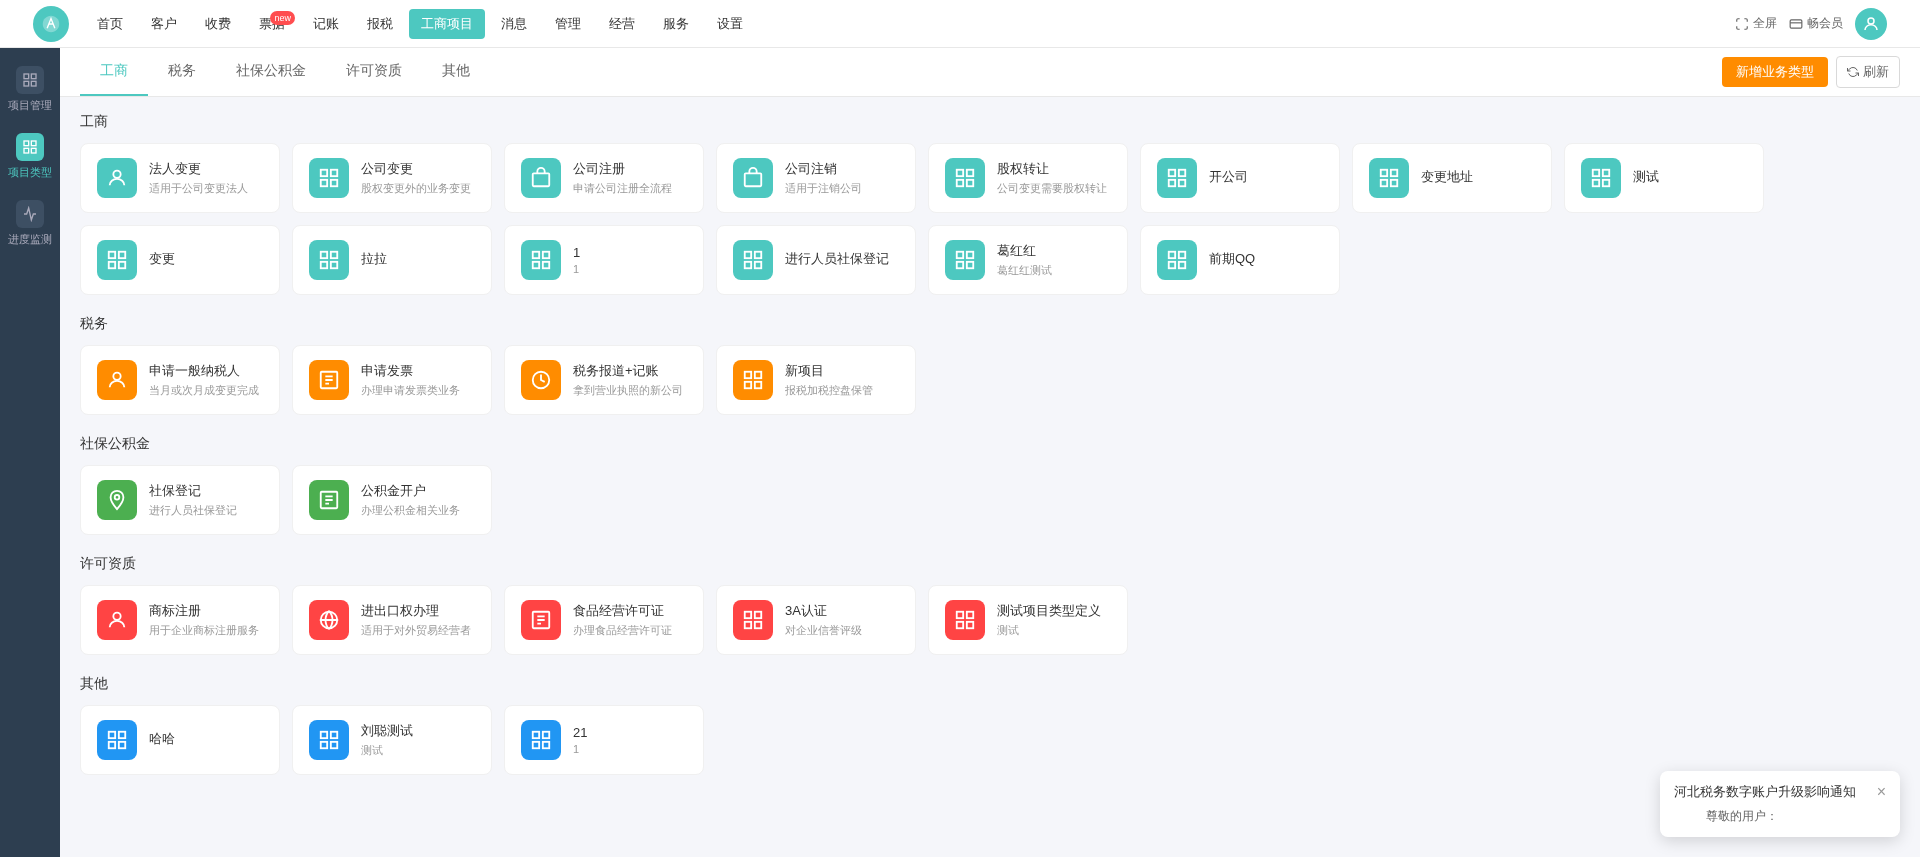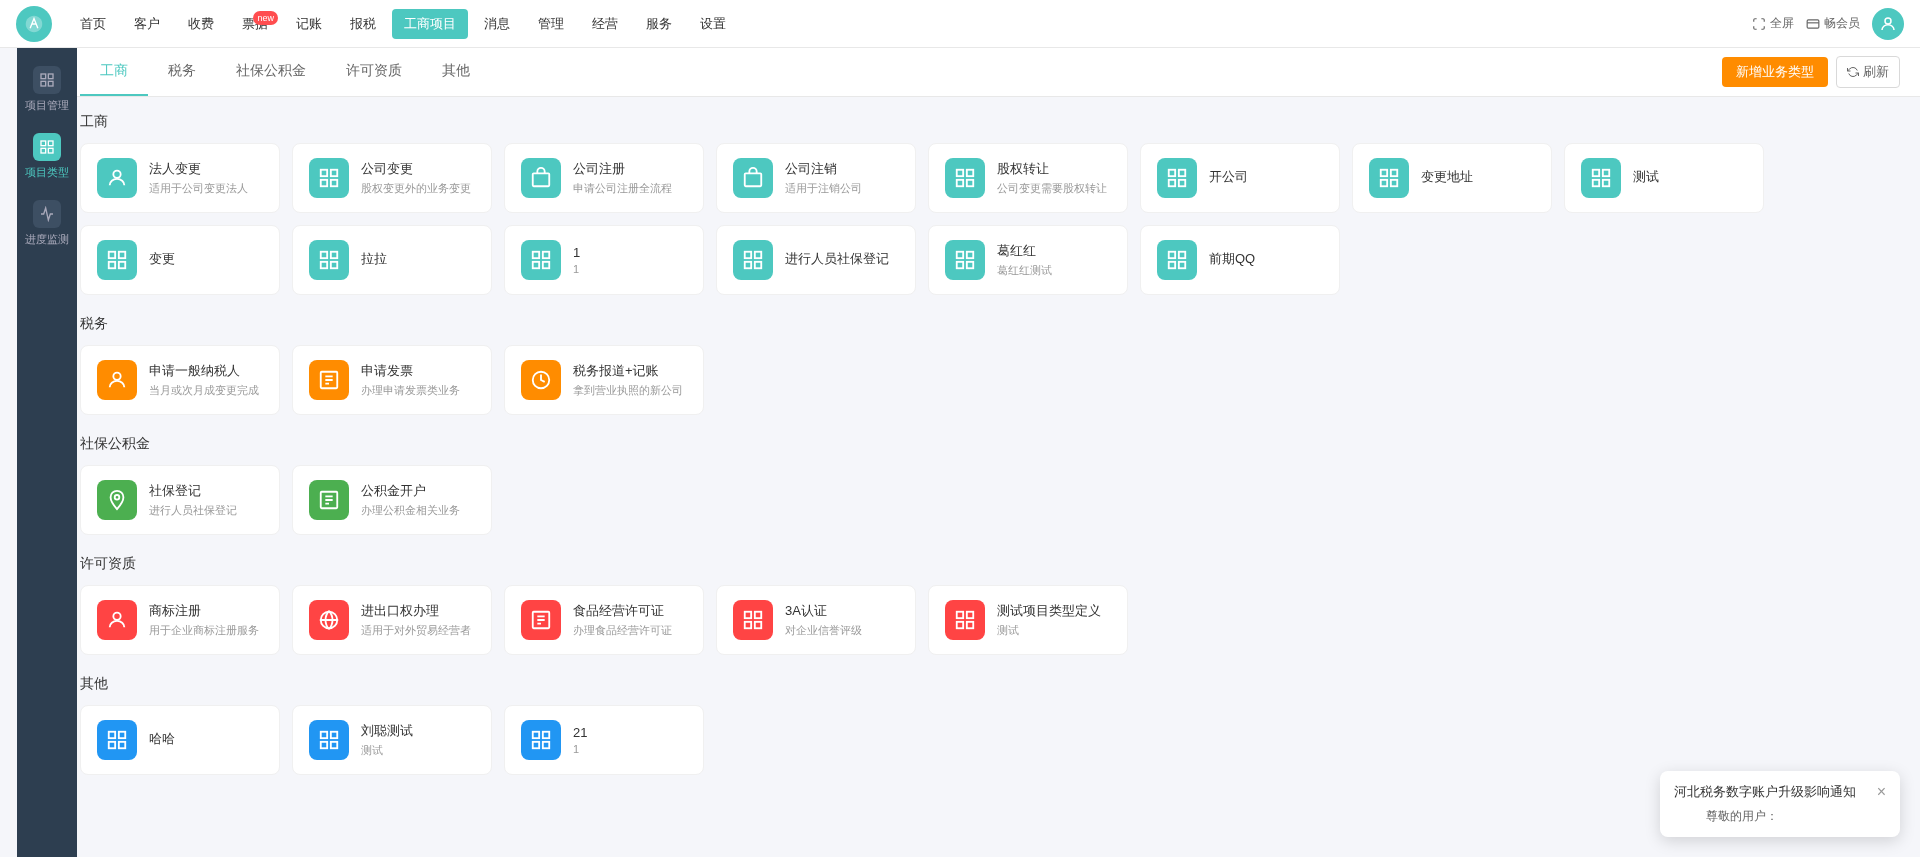--- a/index.html
+++ b/index.html
@@ -4,21 +4,21 @@
   <style>
     * { margin: 0; padding: 0; box-sizing: border-box; }
     body { font-family: 'Microsoft YaHei', sans-serif; background: #f5f6fa; font-size: 13px; color: #333; }
 
     
     .top-nav {
       display: flex;
       align-items: center;
       background: #fff;
       height: 48px;
-      padding: 0 16px;
+      padding: 0 33px;
       border-bottom: 1px solid #e8e8e8;
       position: fixed;
       top: 0; left: 0; right: 0;
       z-index: 100;
     }
     .nav-logo {
       width: 36px; height: 36px;
       background: #4dc8c0;
       border-radius: 50%;
       display: flex; align-items: center; justify-content: center;
@@ -61,21 +61,21 @@
       width: 32px; height: 32px;
       border-radius: 50%;
       background: #4dc8c0;
       display: flex; align-items: center; justify-content: center;
       color: #fff; font-size: 14px;
     }
 
     
     .sidebar {
       position: fixed;
-      left: 17px; top: 48px; bottom: 0;
+      left: 0; top: 48px; bottom: 0;
       width: 60px;
       background: #2d3e50;
       display: flex; flex-direction: column; align-items: center;
       padding-top: 8px;
       z-index: 99;
     }
     .sidebar-item {
       display: flex; flex-direction: column; align-items: center;
       padding: 10px 6px;
       cursor: pointer;
@@ -576,20 +576,34 @@
                 <circle cx="12" cy="12" r="9"></circle>
                 <path d="M12 6v6l4 2"></path>
               </svg>
           </div>
           <div class="card-info">
             <div class="card-title">税务报道+记账</div>
             <div class="card-desc">拿到营业执照的新公司</div>
           </div>
         </div>
 
+        <div class="card">
+          <div class="card-icon ic-orange">
+            <svg width="22" height="22" viewBox="0 0 24 24" fill="none" stroke="#fff" stroke-width="2">
+                <rect x="3" y="3" width="7" height="7"></rect>
+                <rect x="14" y="3" width="7" height="7"></rect>
+                <rect x="3" y="14" width="7" height="7"></rect>
+                <rect x="14" y="14" width="7" height="7"></rect>
+              </svg>
+          </div>
+          <div class="card-info">
+            <div class="card-title">新项目</div>
+            <div class="card-desc">报税加税控盘保管</div>
+          </div>
+        </div>
 
       </div>
     </div>
 
     <div class="section">
       <div class="section-title">社保公积金</div>
       <div class="cards-grid">
 
         <div class="card">
           <div class="card-icon ic-green">

